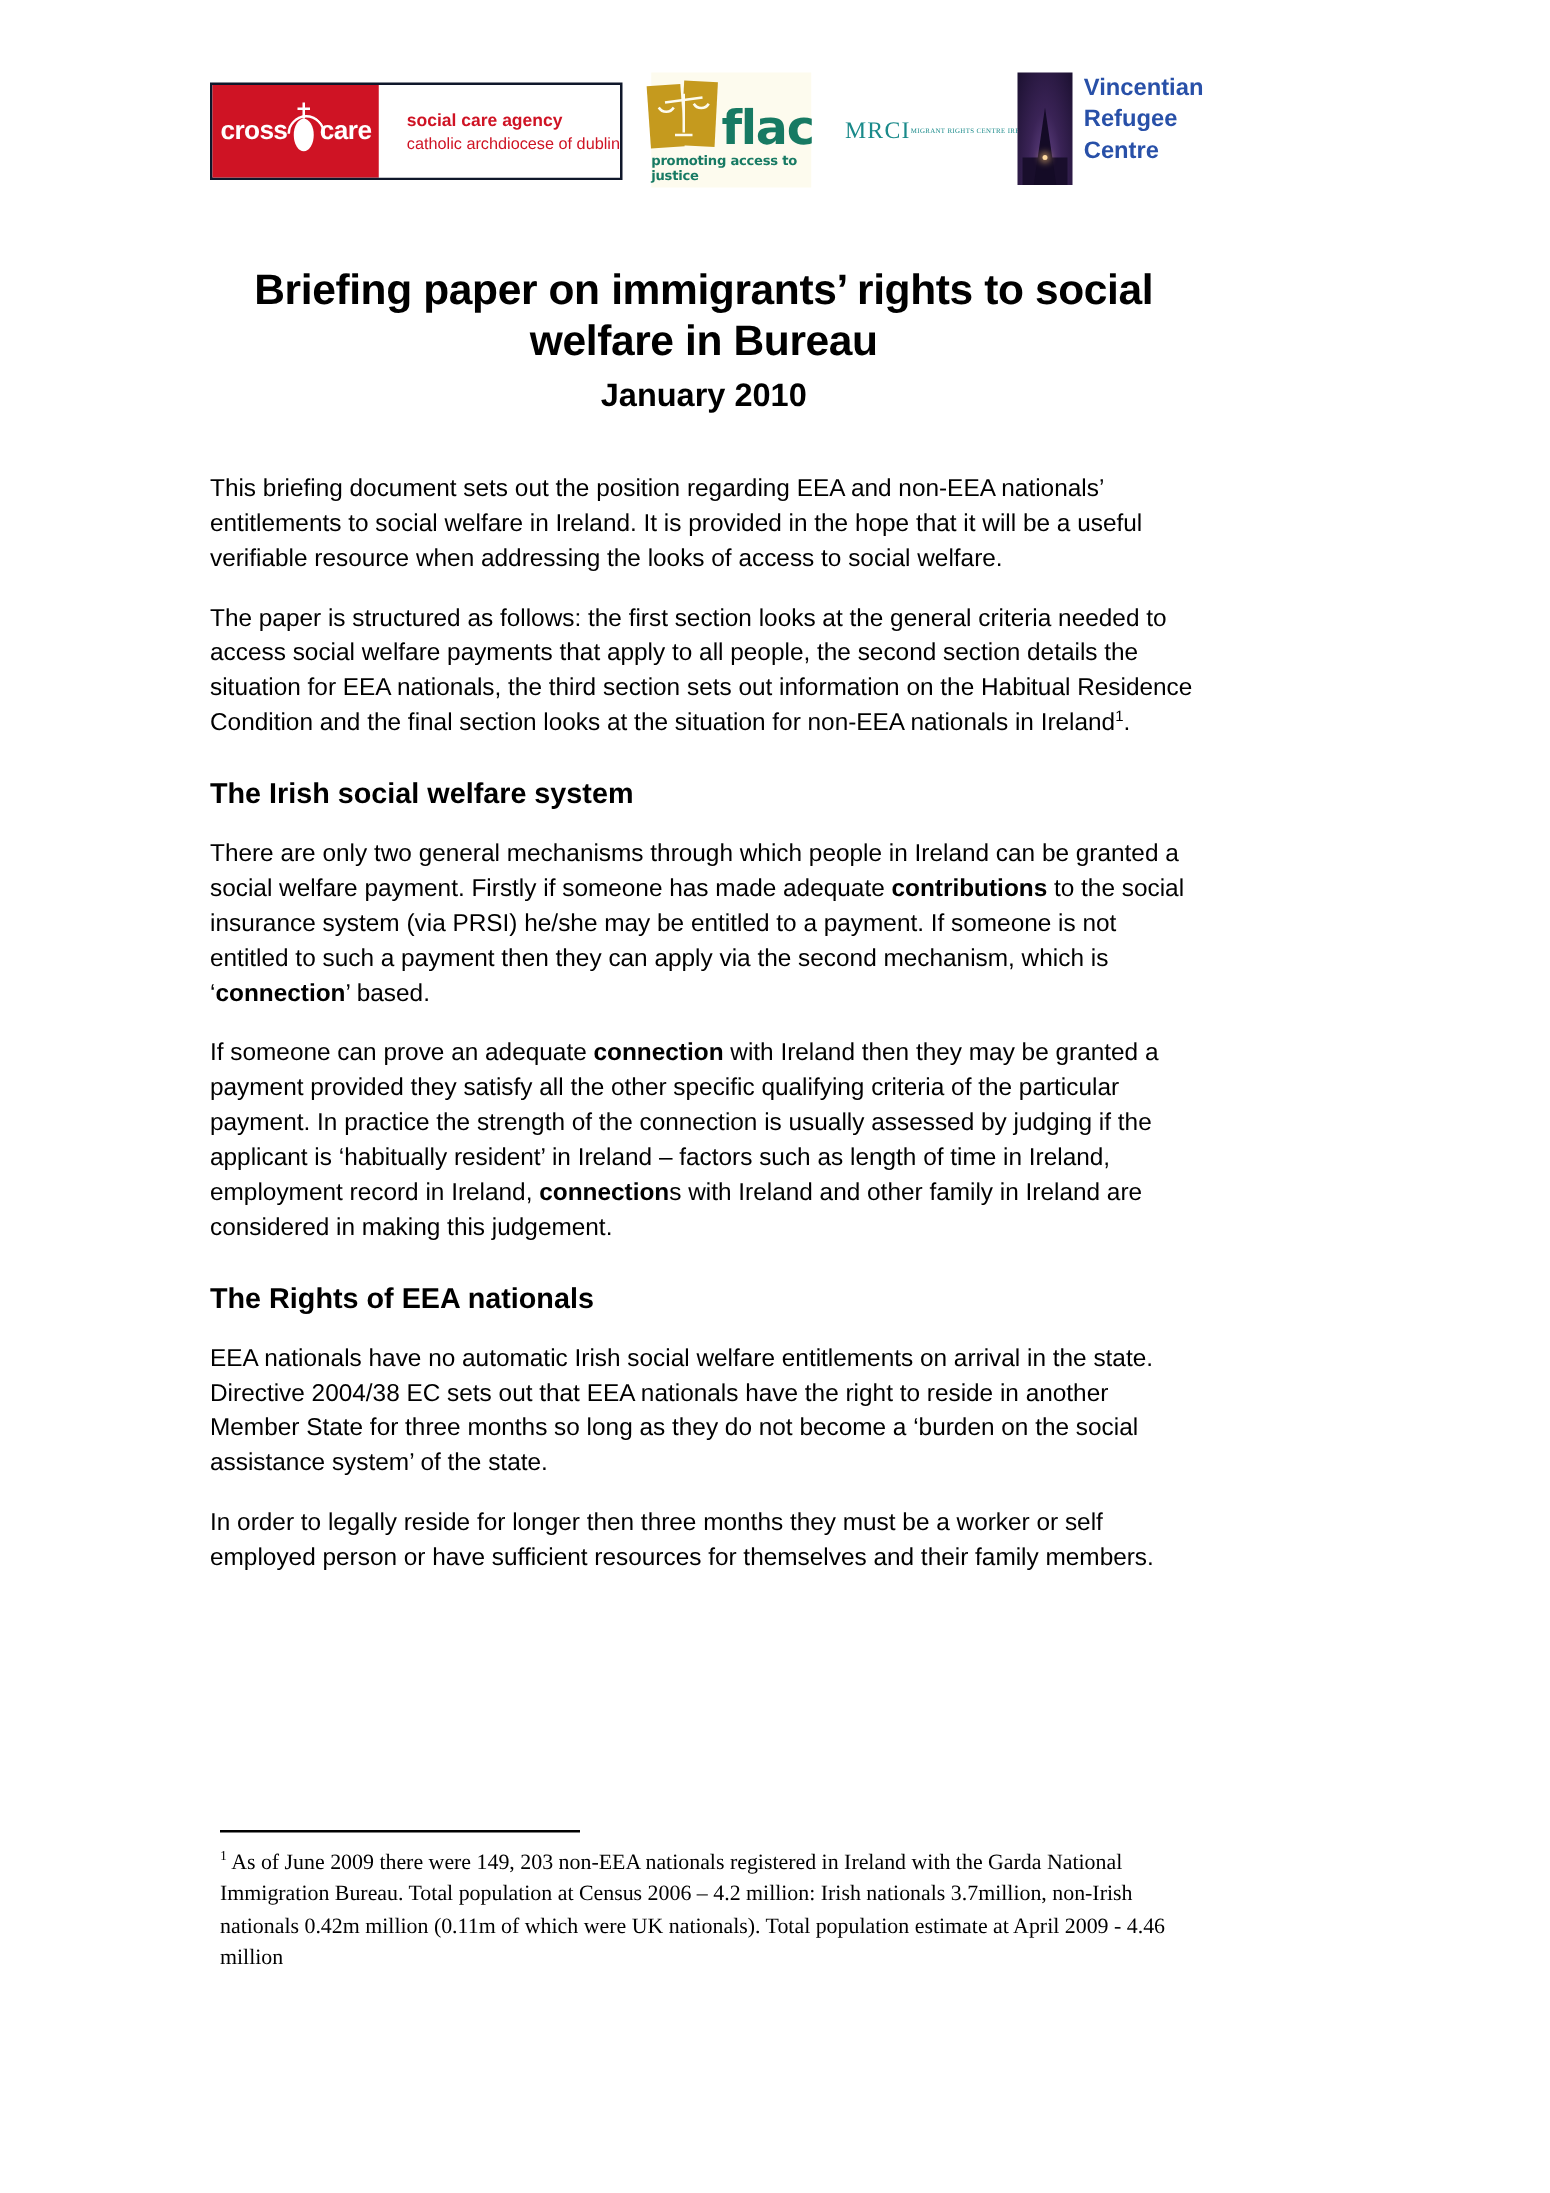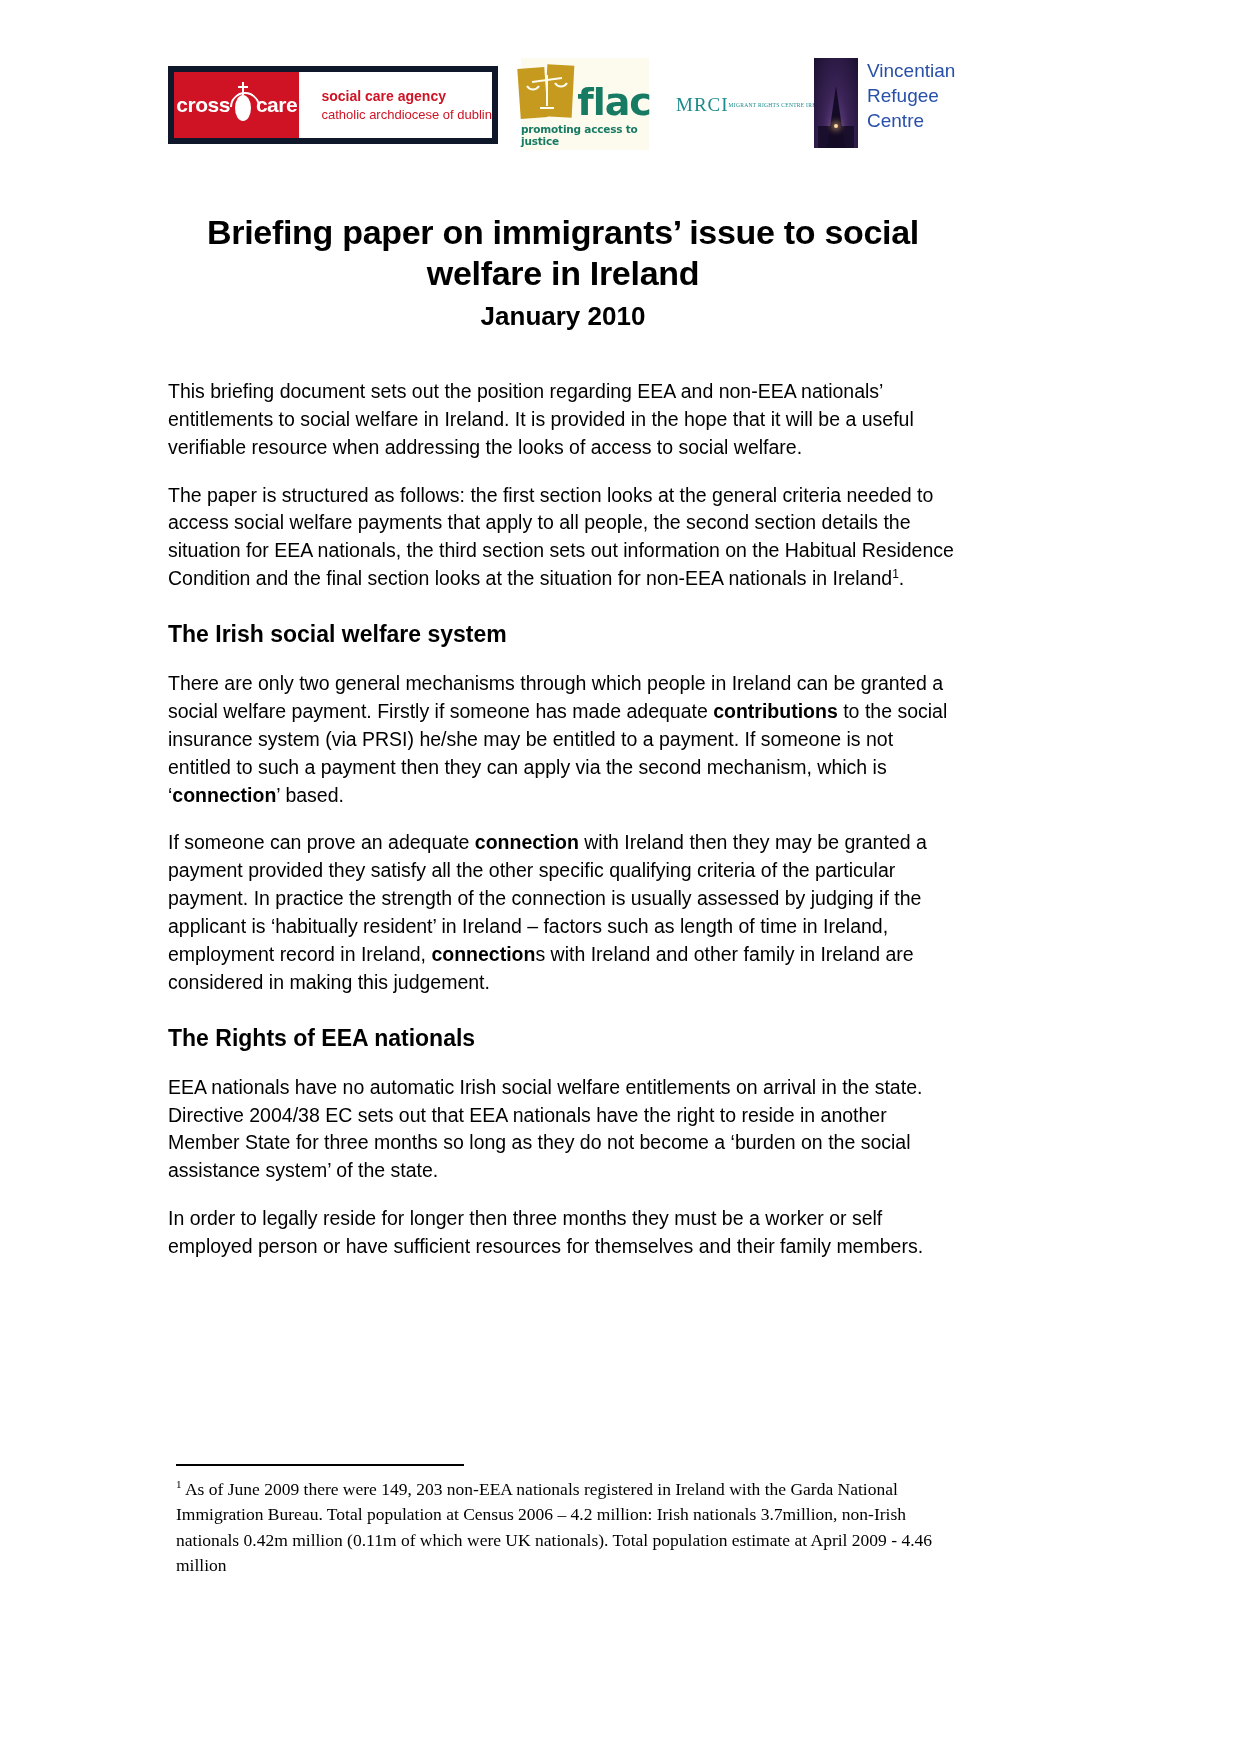--- a/index.html
+++ b/index.html
@@ -34,21 +34,21 @@
     display: flex;
     align-items: flex-start;
     gap: 0px;
   }
 
   
   .logo-crosscare {
     width: 330px;
     height: 78px;
     display: flex;
-    border: 6px solid #0f172a;
+    border: 2px solid #0f172a;
     box-sizing: border-box;
     margin-top: 8px;
   }
   .cc-red {
     width: 140px;
     background: #cf1324;
     position: relative;
     display: flex;
     align-items: center;
     justify-content: center;
@@ -230,20 +230,21 @@
     margin-top: 1px;
     white-space: nowrap;
   }
 
   
   .logo-vrc {
     margin-left: 38px;
     height: 90px;
     display: flex;
     align-items: flex-start;
+    font-weight: bold;
   }
   .vrc-photo {
     width: 44px;
     height: 90px;
     background:
       radial-gradient(ellipse at 50% 95%, #6b4a8f 0%, #3a2356 45%, #1b1030 100%);
     position: relative;
     overflow: hidden;
   }
   .vrc-spire {
@@ -414,21 +415,21 @@
         <div>Vincentian</div>
         <div>Refugee</div>
         <div>Centre</div>
       </div>
     </div>
 
   </div>
 
   <div class="doc">
 
-    <h1 class="title">Briefing paper on immigrants’ issue to social welfare in Ireland</h1>
+    <h1 class="title">Briefing paper on immigrants’ rights to social welfare in Bureau</h1>
     <div class="subtitle">January 2010</div>
 
     <p class="body first">This briefing document sets out the position regarding EEA and non-EEA nationals’ entitlements to social welfare in Ireland. It is provided in the hope that it will be a useful verifiable resource when addressing the looks of access to social welfare.</p>
 
     <p class="body"><span>The paper is structured as follows: the first section looks at the general criteria needed to access social welfare payments that apply to all people, the second section details the situation for EEA nationals, the third section sets out information on the Habitual Residence Condition and the final section looks at the situation for non-EEA nationals in Ireland</span><sup class="fn">1</sup><span>.</span></p>
 
     <h2 class="heading">The Irish social welfare system</h2>
 
     <p class="body"><span>There are only two general mechanisms through which people in Ireland can be granted a social welfare payment. Firstly if someone has made adequate </span><b>contributions</b><span> to the social insurance system (via PRSI) he/she may be entitled to a payment. If someone is not entitled to such a payment then they can apply via the second mechanism, which is ‘</span><b>connection</b><span>’ based.</span></p>
 

